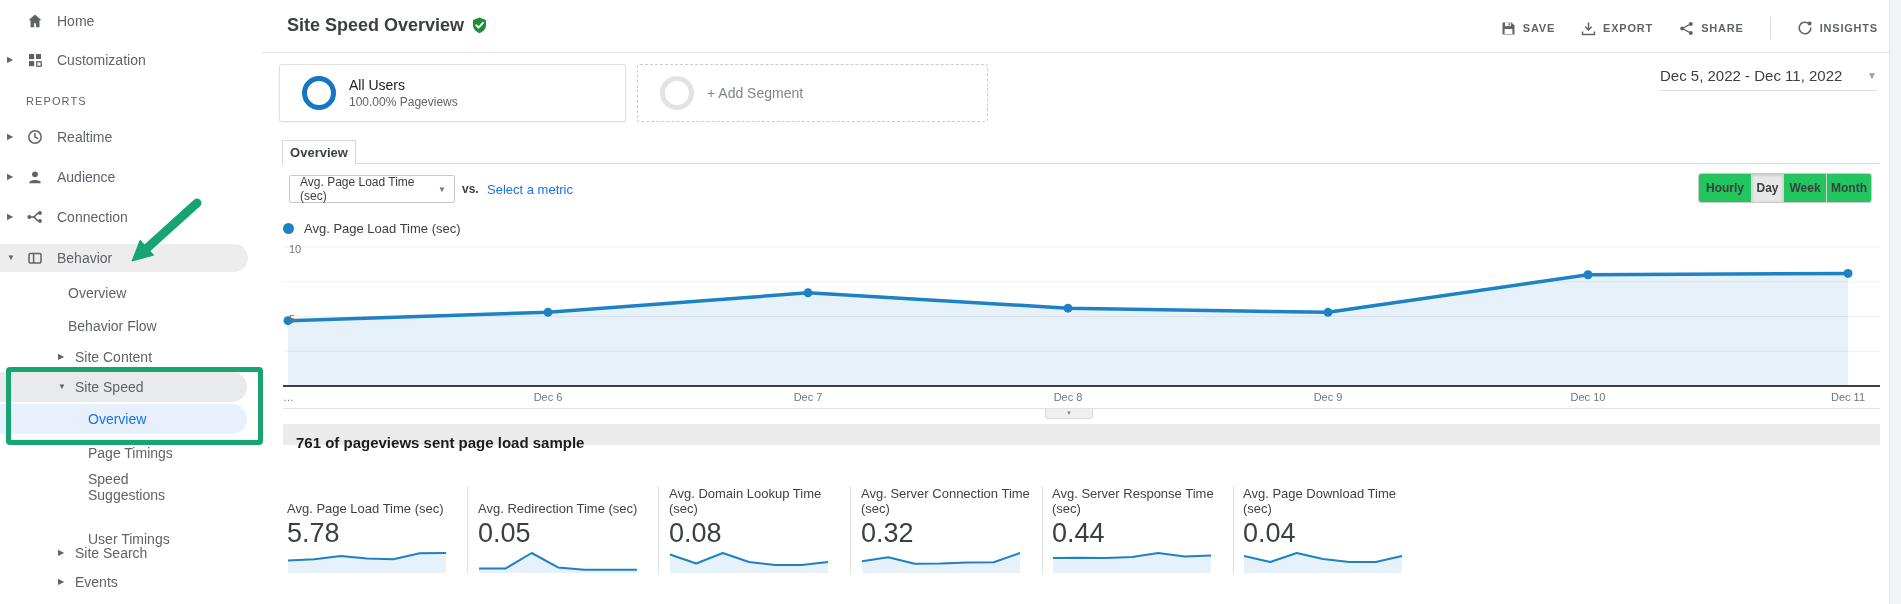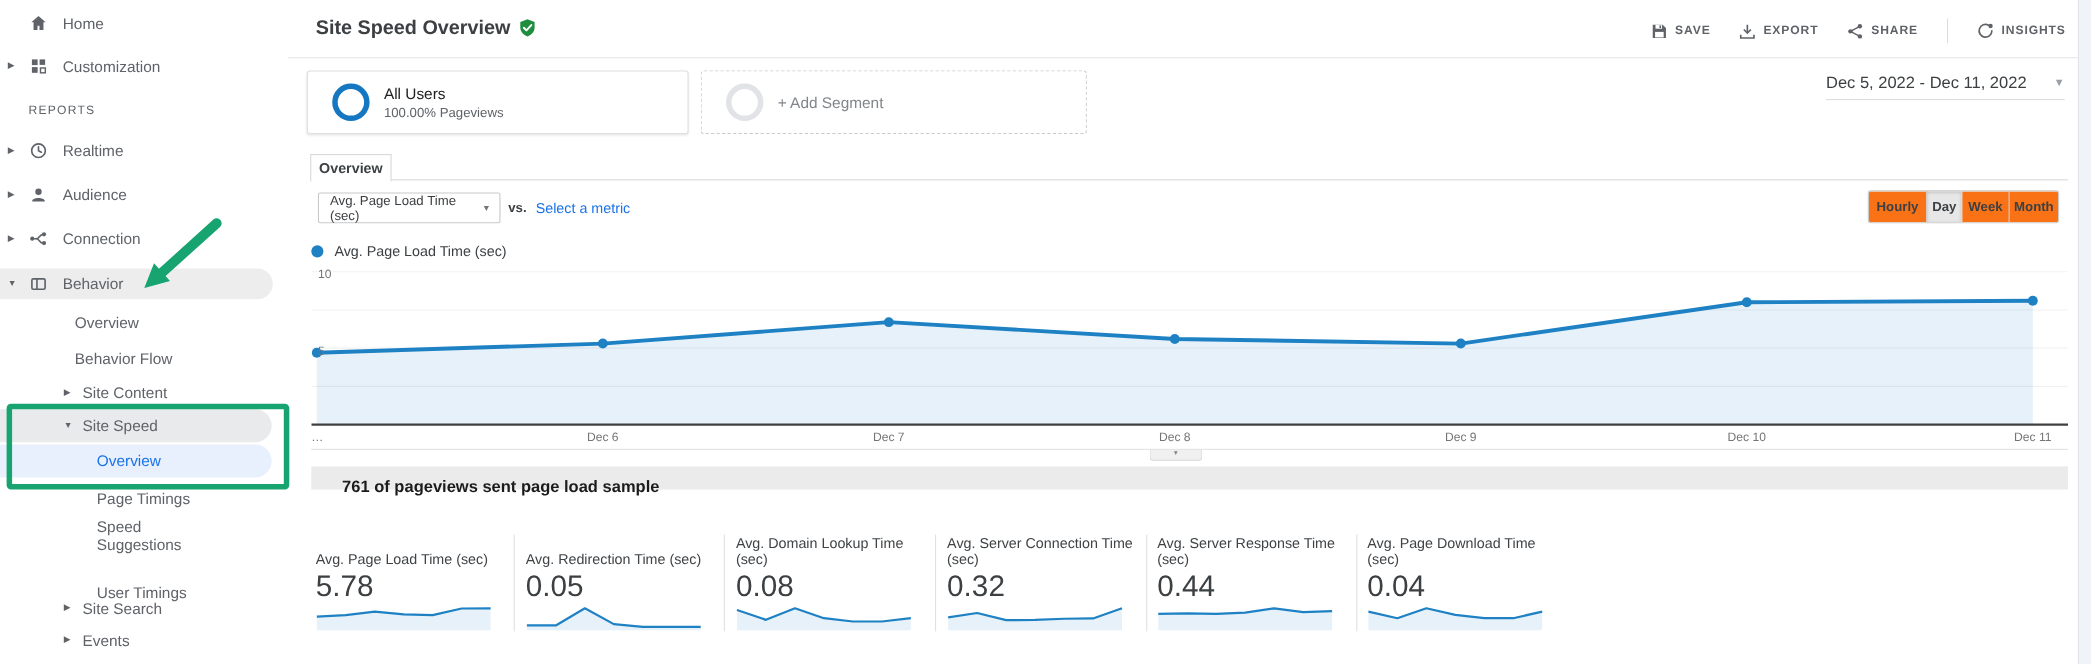--- a/index.html
+++ b/index.html
@@ -54,36 +54,36 @@
   
   .tabline{position:absolute;left:283px;top:163px;width:1597px;height:1px;background:#d9d9d9;}
   .tab{position:absolute;left:282px;top:140px;width:72px;height:24px;background:#fff;border:1px solid #d9d9d9;border-bottom:none;
        z-index:2;text-align:center;line-height:24px;font-size:13px;font-weight:700;color:#3c4043;cursor:pointer;}
   .metric-dd{position:absolute;left:289px;top:175px;width:166px;height:28px;border:1px solid #c9c9c9;border-radius:2px;background:#fff;
              display:flex;align-items:center;font-size:12px;color:#3c4043;padding:0 8px 0 10px;box-sizing:border-box;cursor:pointer;}
   .metric-dd .dd-caret{margin-left:auto;font-size:8px;color:#757575;}
   .vs-label{position:absolute;left:462px;top:182px;font-size:12px;font-weight:700;color:#3c4043;}
   .select-metric{position:absolute;left:487px;top:182px;font-size:13px;color:#1a73e8;cursor:pointer;}
   .gran{position:absolute;left:1698px;top:173px;height:28px;display:flex;border:1px solid #c9c9c9;border-radius:3px;overflow:hidden;background:#fff;}
-  .gbtn{font-size:12px;font-weight:700;color:#3c4043;line-height:28px;text-align:center;border-right:1px solid #d5d5d5;cursor:pointer;background:#f97316;}
+  .gbtn{font-size:12px;font-weight:700;color:#3c4043;line-height:28px;text-align:center;border-right:1px solid #d5d5d5;cursor:pointer;background:#22c55e;}
   .gbtn:last-child{border-right:none;}
   .gbtn.active{background:#e7e7e7;box-shadow:inset 0 1px 3px rgba(0,0,0,.18);}
 
   
   .legend{position:absolute;left:283px;top:221px;display:flex;align-items:center;gap:10px;}
   .legend-dot{width:11px;height:11px;border-radius:50%;background:#1d81c4;}
   .legend-label{font-size:13px;color:#3c4043;}
   #main-chart{position:absolute;left:283px;top:238px;}
   .chart-sep{position:absolute;left:283px;top:408px;width:1597px;height:1px;background:#e3e3e3;}
   .pull-tab{position:absolute;left:1045px;top:409px;width:46px;height:9px;background:#f0f0f0;border:1px solid #dcdcdc;border-top:none;
             border-radius:0 0 3px 3px;text-align:center;line-height:8px;font-size:6px;color:#888;cursor:pointer;}
 
   
   .sample-bar{position:absolute;left:283px;top:424px;width:1597px;height:21px;background:#ebebeb;
-              line-height:38px;padding-left:28px;box-sizing:border-box;font-size:15px;font-weight:700;color:#1b1b1b;}
+              line-height:38px;padding-left:13px;box-sizing:border-box;font-size:15px;font-weight:700;color:#1b1b1b;}
   .mcard{position:absolute;top:486px;width:168px;height:88px;}
   .m-label{position:absolute;left:0;bottom:58px;width:175px;font-size:13px;line-height:15px;color:#3f4346;}
   .m-value{position:absolute;left:0;top:32px;font-size:27px;color:#3c4043;}
   .m-div{position:absolute;top:486px;width:1px;height:88px;background:#e0e0e0;}
   .spark{position:absolute;left:0;top:62px;}
 
   .scrollbar{position:absolute;left:1889px;top:0;width:12px;height:604px;background:#f0f3f7;border-left:1px solid #e1e5ea;cursor:pointer;}
   svg{display:block;}
 </style>
 </head>

